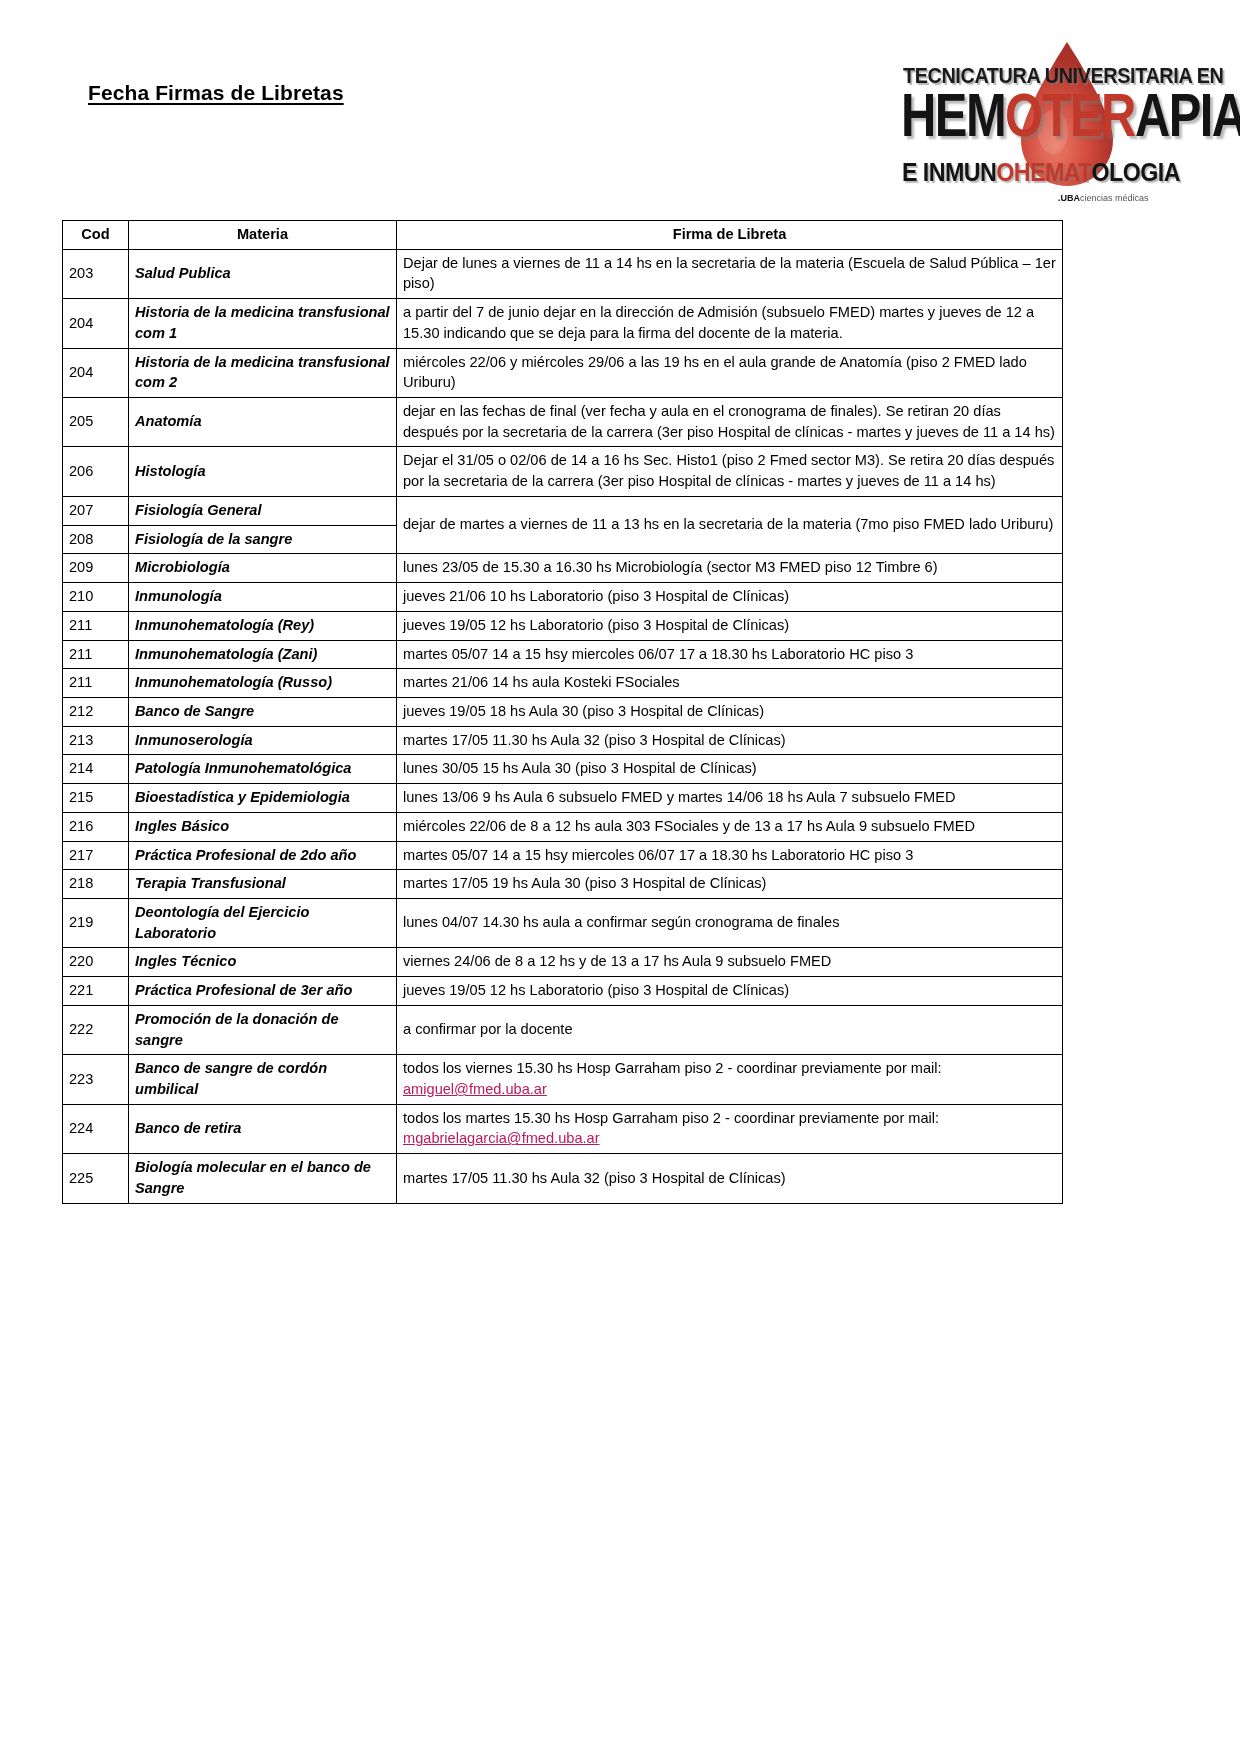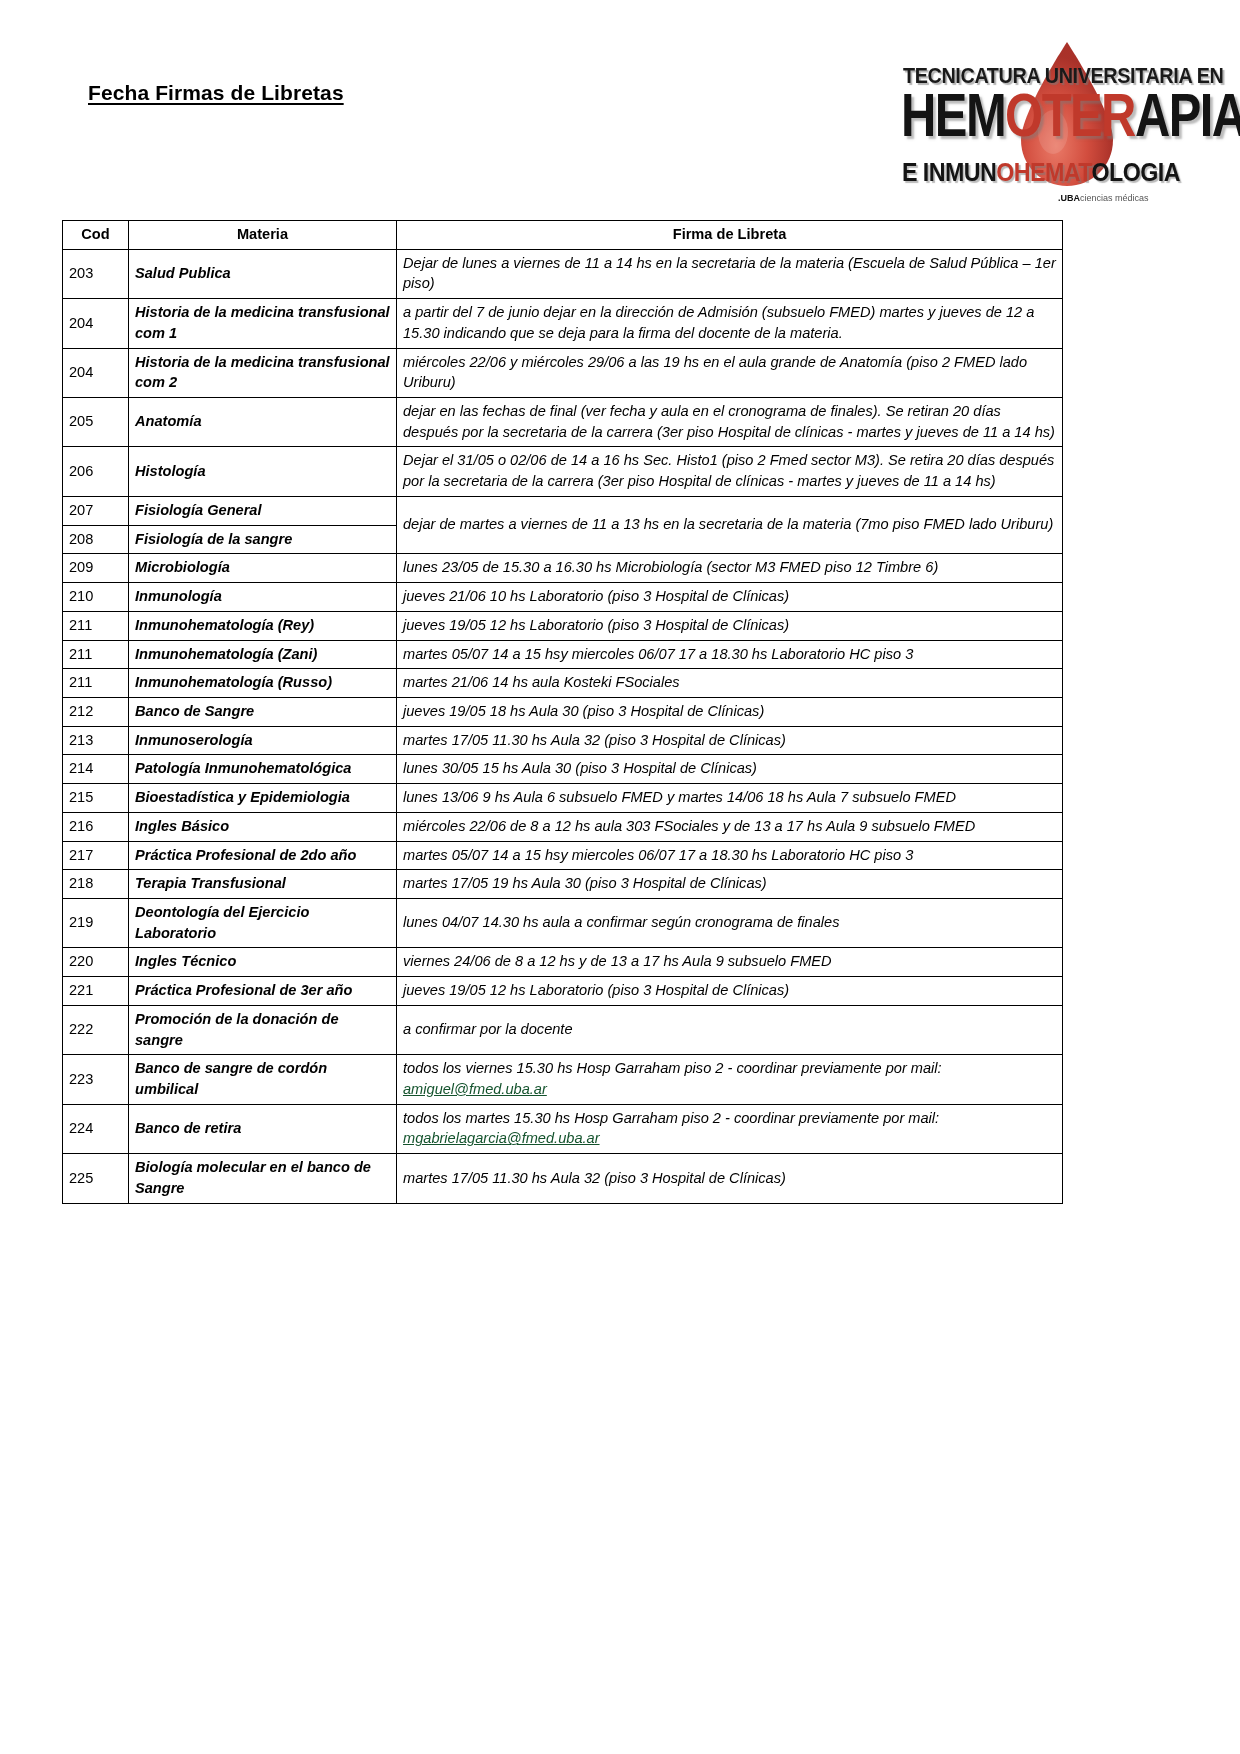--- a/index.html
+++ b/index.html
@@ -146,24 +146,23 @@
   td.cod {
     text-align: left;
     font-weight: normal;
   }
   td.mat {
     font-weight: bold;
     font-style: italic;
   }
   td.firma {
     font-weight: normal;
-    font-style: italic;
   }
   td.firma a, .mailto {
-    color: #14532d;
+    color: #be185d;
     text-decoration: underline;
   }
 </style>
 </head>
 <body>
 
 <div class="page">
 
   <div class="header">
 

